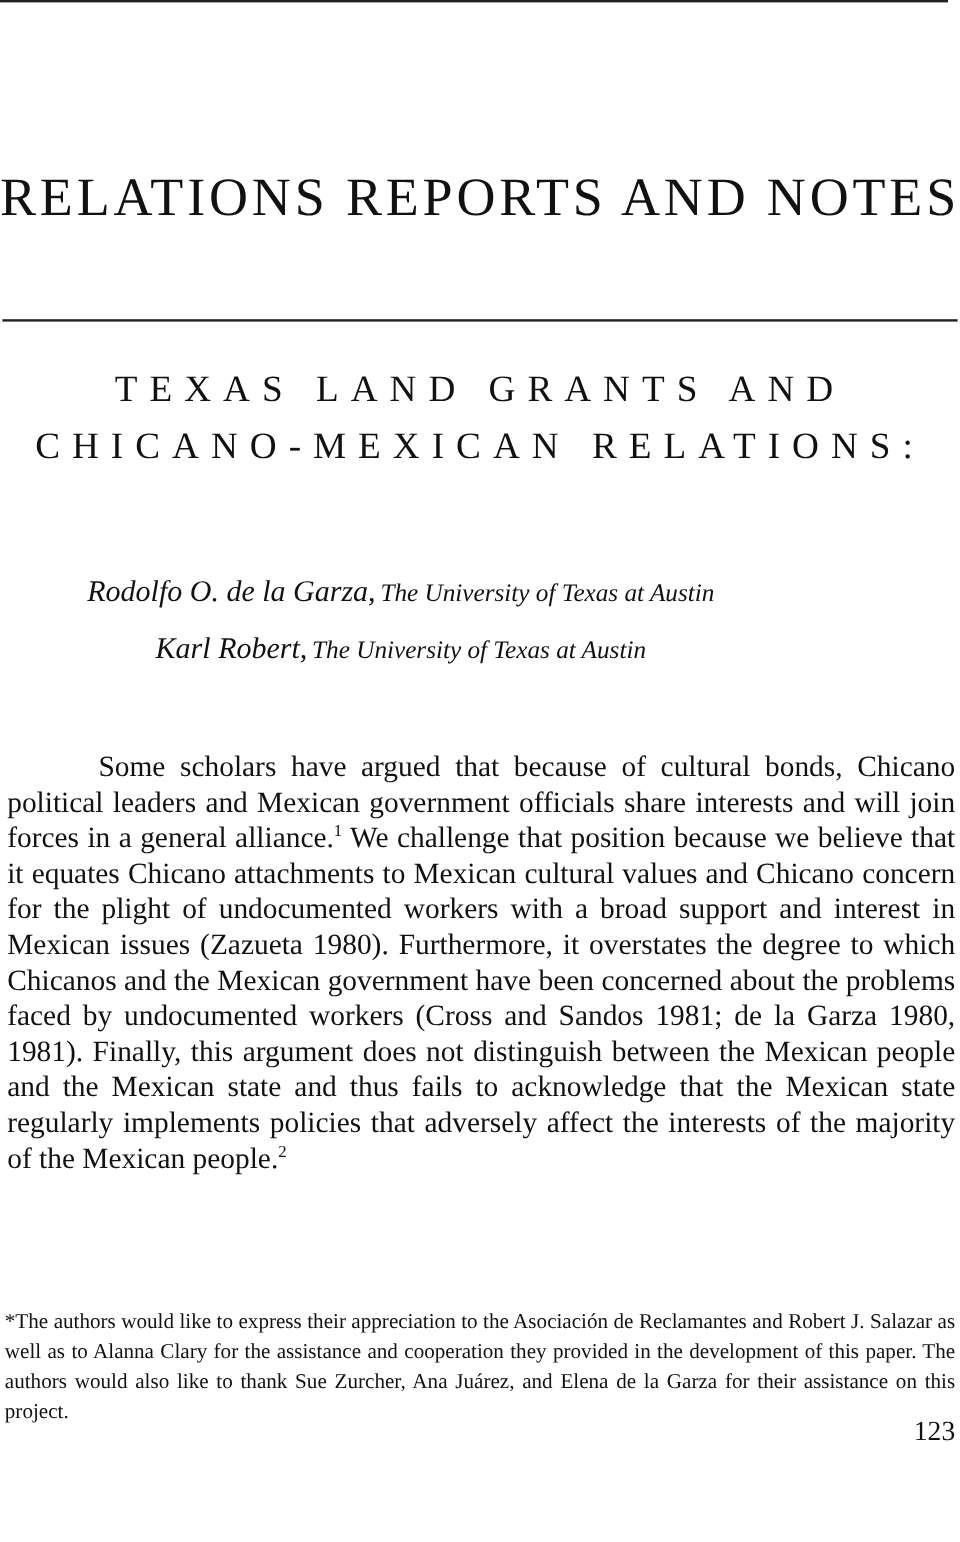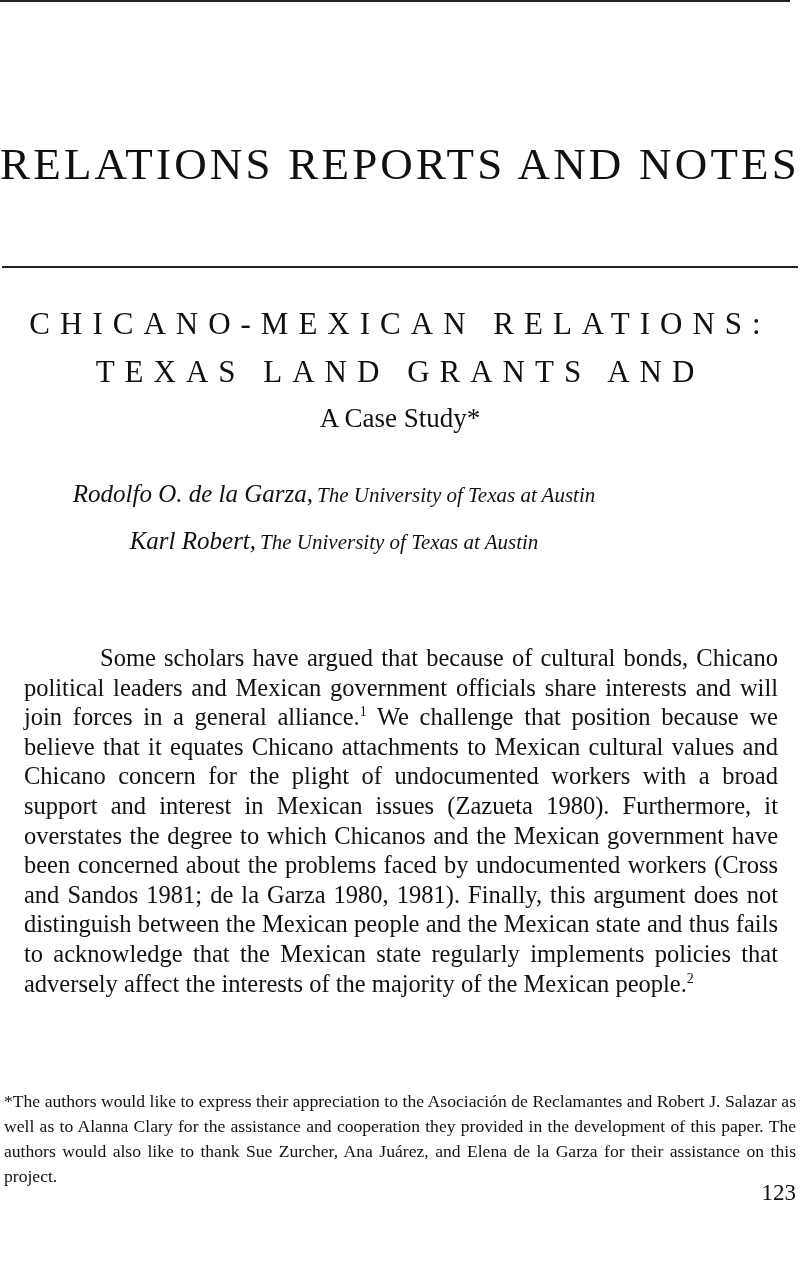--- a/index.html
+++ b/index.html
@@ -82,21 +82,21 @@
   .body-text {
     position: absolute;
     left: 6px;
     top: 625px;
     width: 790px;
     font-size: 24.5px;
     line-height: 29.6px;
     text-align: justify;
   }
   .body-text p {
-    margin: 18px;
+    margin: 0;
     text-indent: 76px;
   }
   sup {
     font-size: 14px;
     line-height: 0;
     vertical-align: 9px;
   }
   .footnote {
     position: absolute;
     left: 4px;
@@ -116,23 +116,22 @@
 </head>
 <body>
 
 <div class="top-rule"></div>
 
 <h1 class="section-heading">RELATIONS REPORTS AND NOTES</h1>
 
 <div class="section-rule"></div>
 
 <div class="title-block">
+  <div class="title-line">TEXAS LAND GRANTS AND</div>
   <div class="title-line">CHICANO-MEXICAN RELATIONS:</div>
-  <div class="title-line">TEXAS LAND GRANTS AND</div>
-  <div class="subtitle">A Case Study*</div>
 </div>
 
 <div class="authors">
   <div class="author-line">
     <span class="author-name">Rodolfo O. de la Garza,</span>
     <span class="author-affil">The University of Texas at Austin</span>
   </div>
   <div class="author-line">
     <span class="author-name">Karl Robert,</span>
     <span class="author-affil">The University of Texas at Austin</span>

